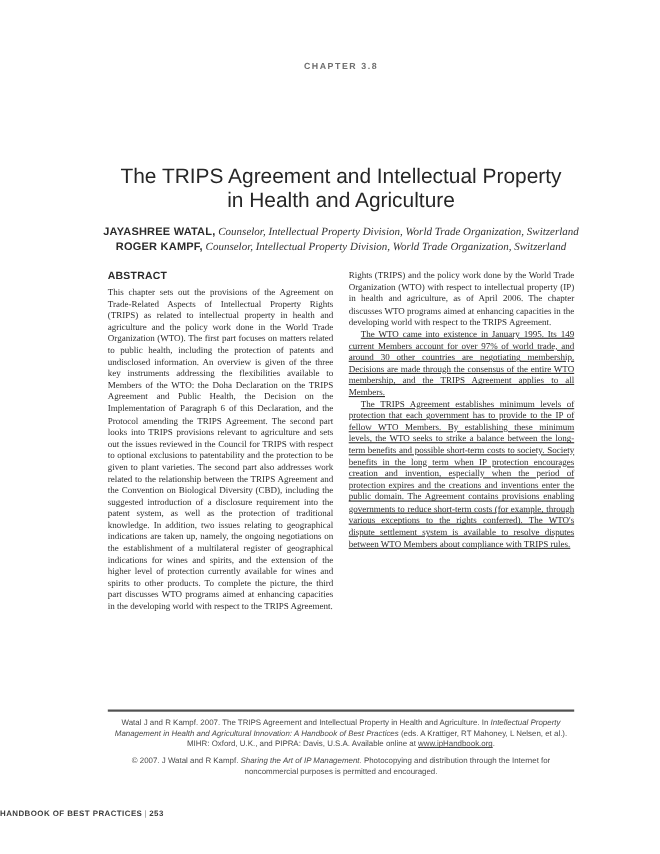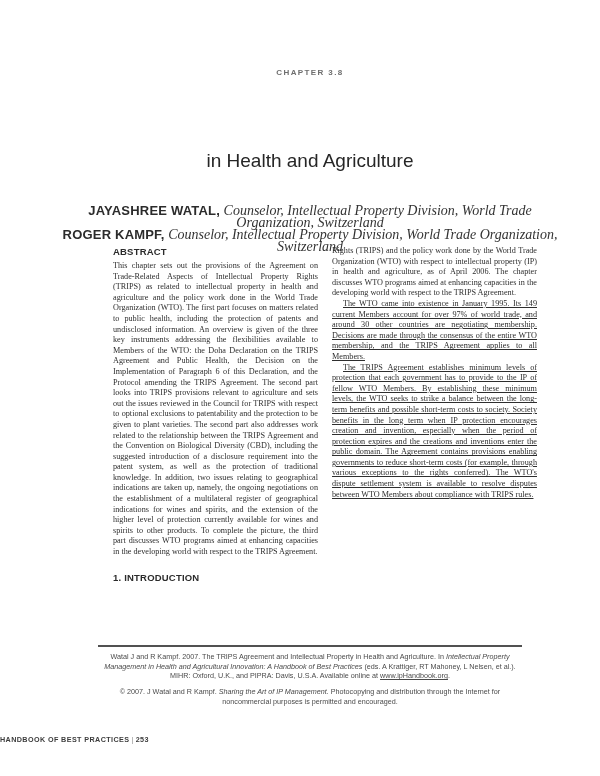--- a/index.html
+++ b/index.html
@@ -3,49 +3,49 @@
 <meta charset="utf-8">
 <style>
   html, body { margin:0; padding:0; background:#ffffff; }
   body {
     width:600px; height:776px; position:relative; overflow:hidden;
     font-family:"Liberation Serif", serif; color:#2e2e2e;
   }
   .page { position:absolute; inset:0; background:#ffffff; }
 
   .chapter-label {
-    position:absolute; top:68px; left:98px; width:424px;
+    position:absolute; top:56px; left:98px; width:424px;
     text-align:center;
     font-family:"Liberation Sans", sans-serif; font-weight:bold;
     font-size:8px; letter-spacing:1.4px; color:#6e6e6e;
   }
 
   .title-block {
     position:absolute; top:150px; left:78px; width:464px;
     text-align:center;
     font-family:"Liberation Sans", sans-serif;
     font-size:19px; line-height:22px; color:#262626;
   }
 
   .authors {
     position:absolute; top:204px; left:60px; width:500px;
     text-align:center; line-height:11px;
   }
   .author-name {
     font-family:"Liberation Sans", sans-serif; font-weight:bold;
-    font-size:13px; color:#2b2b2b; letter-spacing:0.2px;
+    font-size:10px; color:#2b2b2b; letter-spacing:0.2px;
   }
   .author-aff {
     font-family:"Liberation Serif", serif; font-style:italic;
-    font-size:14px; color:#333333;
+    font-size:10px; color:#333333;
   }
 
   .columns {
     position:absolute; top:246px; left:98px; width:424px;
-    display:flex; gap:14px;margin-left:15px;
+    display:flex; gap:14px;
   }
   .col { width:205px; }
   .col h2 {
     font-family:"Liberation Sans", sans-serif; font-weight:bold;
     font-size:9.5px; letter-spacing:0.2px; color:#2b2b2b;
     margin:0 0 4px 0;
   }
   .col h2.intro-head { margin-top:14px; }
   .col p {
     margin:0; font-size:8.2px; line-height:10.6px;
@@ -73,37 +73,37 @@
   .running-footer .sep { color:#8a8a8a; font-weight:normal; padding:0 2px; }
 </style>
 </head>
 <body>
 
 <div class="page">
 
   <div class="chapter-label">CHAPTER 3.8</div>
 
   <div class="title-block">
+    <div>The TRIPS Agreement and Intellectual Property</div>
     <div>in Health and Agriculture</div>
   </div>
 
   <div class="authors">
     <div>
       <span class="author-name">JAYASHREE WATAL,</span><span class="author-aff"> Counselor, Intellectual Property Division, World Trade Organization, Switzerland</span>
     </div>
     <div>
       <span class="author-name">ROGER KAMPF,</span><span class="author-aff"> Counselor, Intellectual Property Division, World Trade Organization, Switzerland</span>
     </div>
   </div>
 
   <div class="columns">
     <div class="col">
       <h2>ABSTRACT</h2>
       <p>This chapter sets out the provisions of the Agreement on Trade-Related Aspects of Intellectual Property Rights (TRIPS) as related to intellectual property in health and agriculture and the policy work done in the World Trade Organization (WTO). The first part focuses on matters related to public health, including the protection of patents and undisclosed information. An overview is given of the three key instruments addressing the flexibilities available to Members of the WTO: the Doha Declaration on the TRIPS Agreement and Public Health, the Decision on the Implementation of Paragraph 6 of this Declaration, and the Protocol amending the TRIPS Agreement. The second part looks into TRIPS provisions relevant to agriculture and sets out the issues reviewed in the Council for TRIPS with respect to optional exclusions to patentability and the protection to be given to plant varieties. The second part also addresses work related to the relationship between the TRIPS Agreement and the Convention on Biological Diversity (CBD), including the suggested introduction of a disclosure requirement into the patent system, as well as the protection of traditional knowledge. In addition, two issues relating to geographical indications are taken up, namely, the ongoing negotiations on the establishment of a multilateral register of geographical indications for wines and spirits, and the extension of the higher level of protection currently available for wines and spirits to other products. To complete the picture, the third part discusses WTO programs aimed at enhancing capacities in the developing world with respect to the TRIPS Agreement.</p>
-      <h2 class="intro-head">1.  INTRODUCTION</h2>
     </div>
     <div class="col">
       <p>Rights (TRIPS) and the policy work done by the World Trade Organization (WTO) with respect to intellectual property (IP) in health and agriculture, as of April 2006. The chapter discusses WTO programs aimed at enhancing capacities in the developing world with respect to the TRIPS Agreement.</p>
       <p class="indent">The WTO came into existence in January 1995. Its 149 current Members account for over 97% of world trade, and around 30 other countries are negotiating membership. Decisions are made through the consensus of the entire WTO membership, and the TRIPS Agreement applies to all Members.</p>
       <p class="indent">The TRIPS Agreement establishes minimum levels of protection that each government has to provide to the IP of fellow WTO Members. By establishing these minimum levels, the WTO seeks to strike a balance between the long-term benefits and possible short-term costs to society. Society benefits in the long term when IP protection encourages creation and invention, especially when the period of protection expires and the creations and inventions enter the public domain. The Agreement contains provisions enabling governments to reduce short-term costs (for example, through various exceptions to the rights conferred). The WTO's dispute settlement system is available to resolve disputes between WTO Members about compliance with TRIPS rules.</p>
     </div>
   </div>
 
   <div class="footnote">
     <div class="fn-rule"></div>

